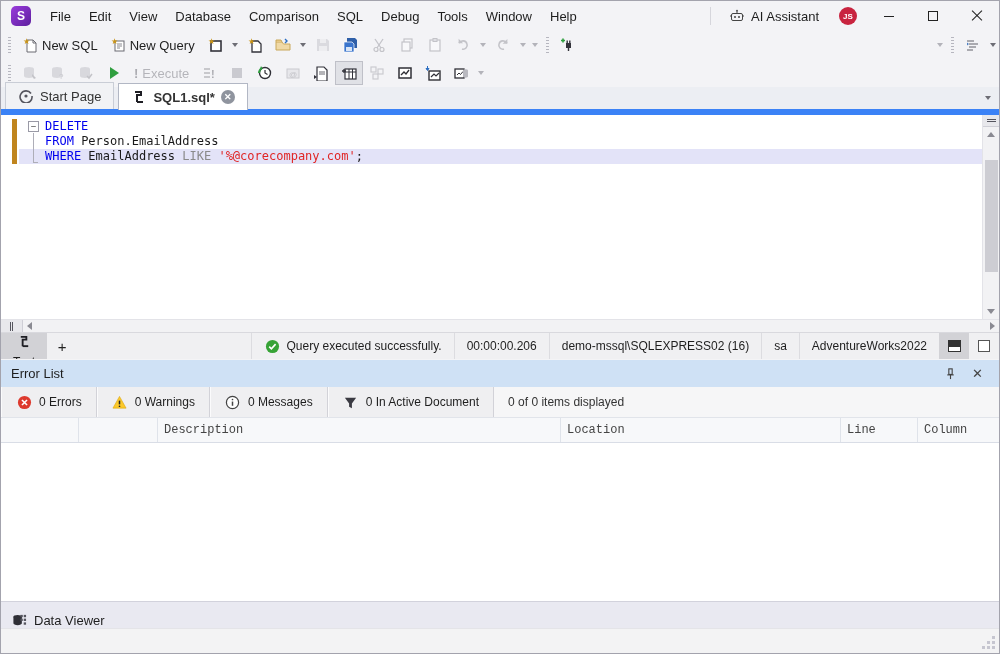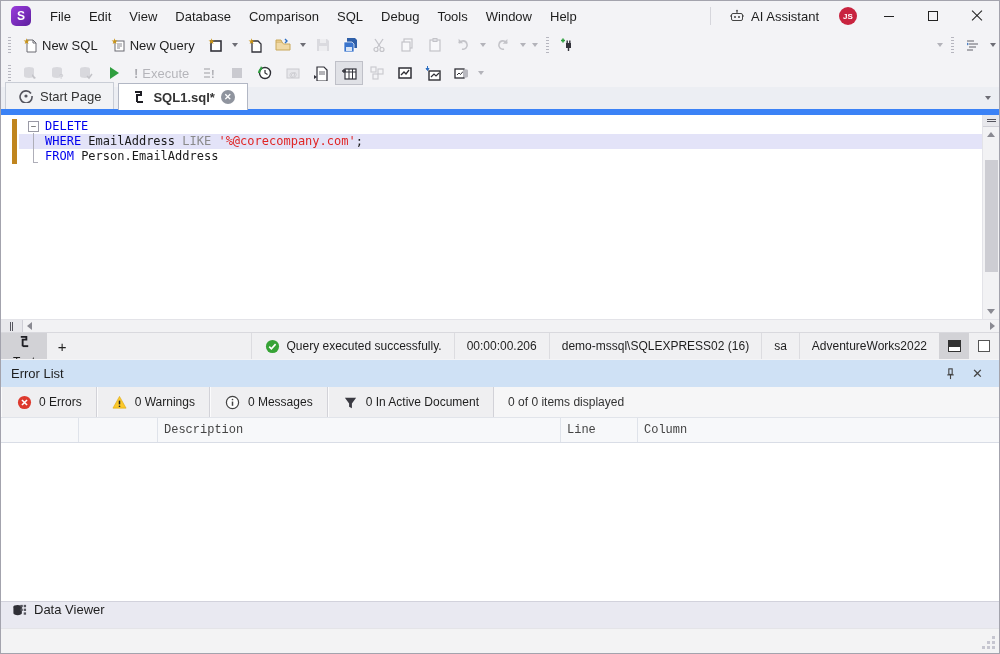--- a/index.html
+++ b/index.html
@@ -95,21 +95,21 @@
   .el-header .right { margin-left:auto; display:flex; align-items:center; gap:14px; padding-right:6px; }
   .xchar { font-size:13px; color:#444; }
   .filterbar { height:30px; background:#f6f6f7; display:flex; align-items:center; flex:none; font-size:12px; }
   .fbtn { height:30px; display:flex; align-items:center; gap:7px; padding:0 14px;
     background:#efeff1; border-right:1px solid #d2d2d8; border-left:1px solid #fbfbfc; }
   .fsummary { padding:0 14px; color:#333; }
   .etable-head { height:26px; display:flex; background:#f7f8fa; border-top:1px solid #e1e4ea; border-bottom:1px solid #d9dde6; flex:none; font-size:12px; color:#444; }
   .ecol { display:flex; align-items:center; padding:0 6px; border-right:1px solid #dfe3ea; overflow:hidden; white-space:nowrap;font-family:Liberation Mono, monospace; }
   .etable-body { flex:1; background:#fff; }
   
-  .dv-bar { height:27px; background:#e9e9f1; border-top:1px solid #d2d2dc; display:flex; align-items:flex-start; gap:7px; padding:0 10px; flex:none; }
+  .dv-bar { height:27px; background:#e9e9f1; border-top:1px solid #d2d2dc; display:flex; align-items:flex-end; gap:7px; padding:0 10px; flex:none; }
   .bottom-strip { height:25px; background:#f3f3f4; border-top:1px solid #e4e4e8; flex:none; position:relative; }
   .resize-grip { position:absolute; right:4px; bottom:4px; width:12px; height:12px; }
   .resize-grip i { position:absolute; width:3px; height:3px; background:#c6c6d0; }
   .resize-grip i:nth-child(1){ right:0; bottom:0; } .resize-grip i:nth-child(2){ right:5px; bottom:0; }
   .resize-grip i:nth-child(3){ right:10px; bottom:0; } .resize-grip i:nth-child(4){ right:0; bottom:5px; }
   .resize-grip i:nth-child(5){ right:5px; bottom:5px; } .resize-grip i:nth-child(6){ right:0; bottom:10px; }
   svg { display:block; }
 </style>
 </head>
 <body>
@@ -453,22 +453,22 @@
       <span>SQL1.sql*</span>
       <span class="tab-close">✕</span>
     </div>
     <div class="dd tabstrip-dd"></div>
   </div>
 
   <div class="editor-wrap">
     <div class="editor-body">
       <div>
           <div class="code-line"><span class="tok-kw">DELETE</span></div>
+          <div class="code-line"><span class="tok-kw">FROM</span><span class="tok-id"> Person.EmailAddress</span></div>
           <div class="code-line current"><span class="tok-kw">WHERE</span><span class="tok-id"> EmailAddress </span><span class="tok-op">LIKE</span><span class="tok-id"> </span><span class="tok-str">'%@corecompany.com'</span><span class="tok-id">;</span></div>
-          <div class="code-line"><span class="tok-kw">FROM</span><span class="tok-id"> Person.EmailAddress</span></div>
         </div>
       <div class="change-bar"></div>
       <div class="fold-box">−</div>
       <div class="fold-line"></div>
       <div class="fold-tick"></div>
     </div>
     <div class="vscroll">
       <div class="split-handle">
           <i></i>
           <i></i>
@@ -581,20 +581,21 @@
           </svg>
       </span>
       <span>0 In Active Document</span>
     </div>
     <div class="fsummary">0 of 0 items displayed</div>
   </div>
   <div class="etable-head">
     <div class="ecol" style="width:78px"></div>
     <div class="ecol" style="width:79px"></div>
     <div class="ecol" style="width:403px">Description</div>
+    <div class="ecol" style="width:280px">Location</div>
     <div class="ecol" style="width:77px">Line</div>
     <div class="ecol" style="flex:1;border-right:none">Column</div>
   </div>
   <div class="etable-body"></div>
 
   <div class="dv-bar">
     <span class="ico">
       <svg width="15" height="15" viewBox="0 0 16 16">
           <ellipse cx="6" cy="4" rx="4.5" ry="2" fill="#2f2f36"></ellipse>
           <path d="M1.5 4v7c0 1.1 2 2 4.5 2s4.5-.9 4.5-2V4" fill="#2f2f36"></path>

